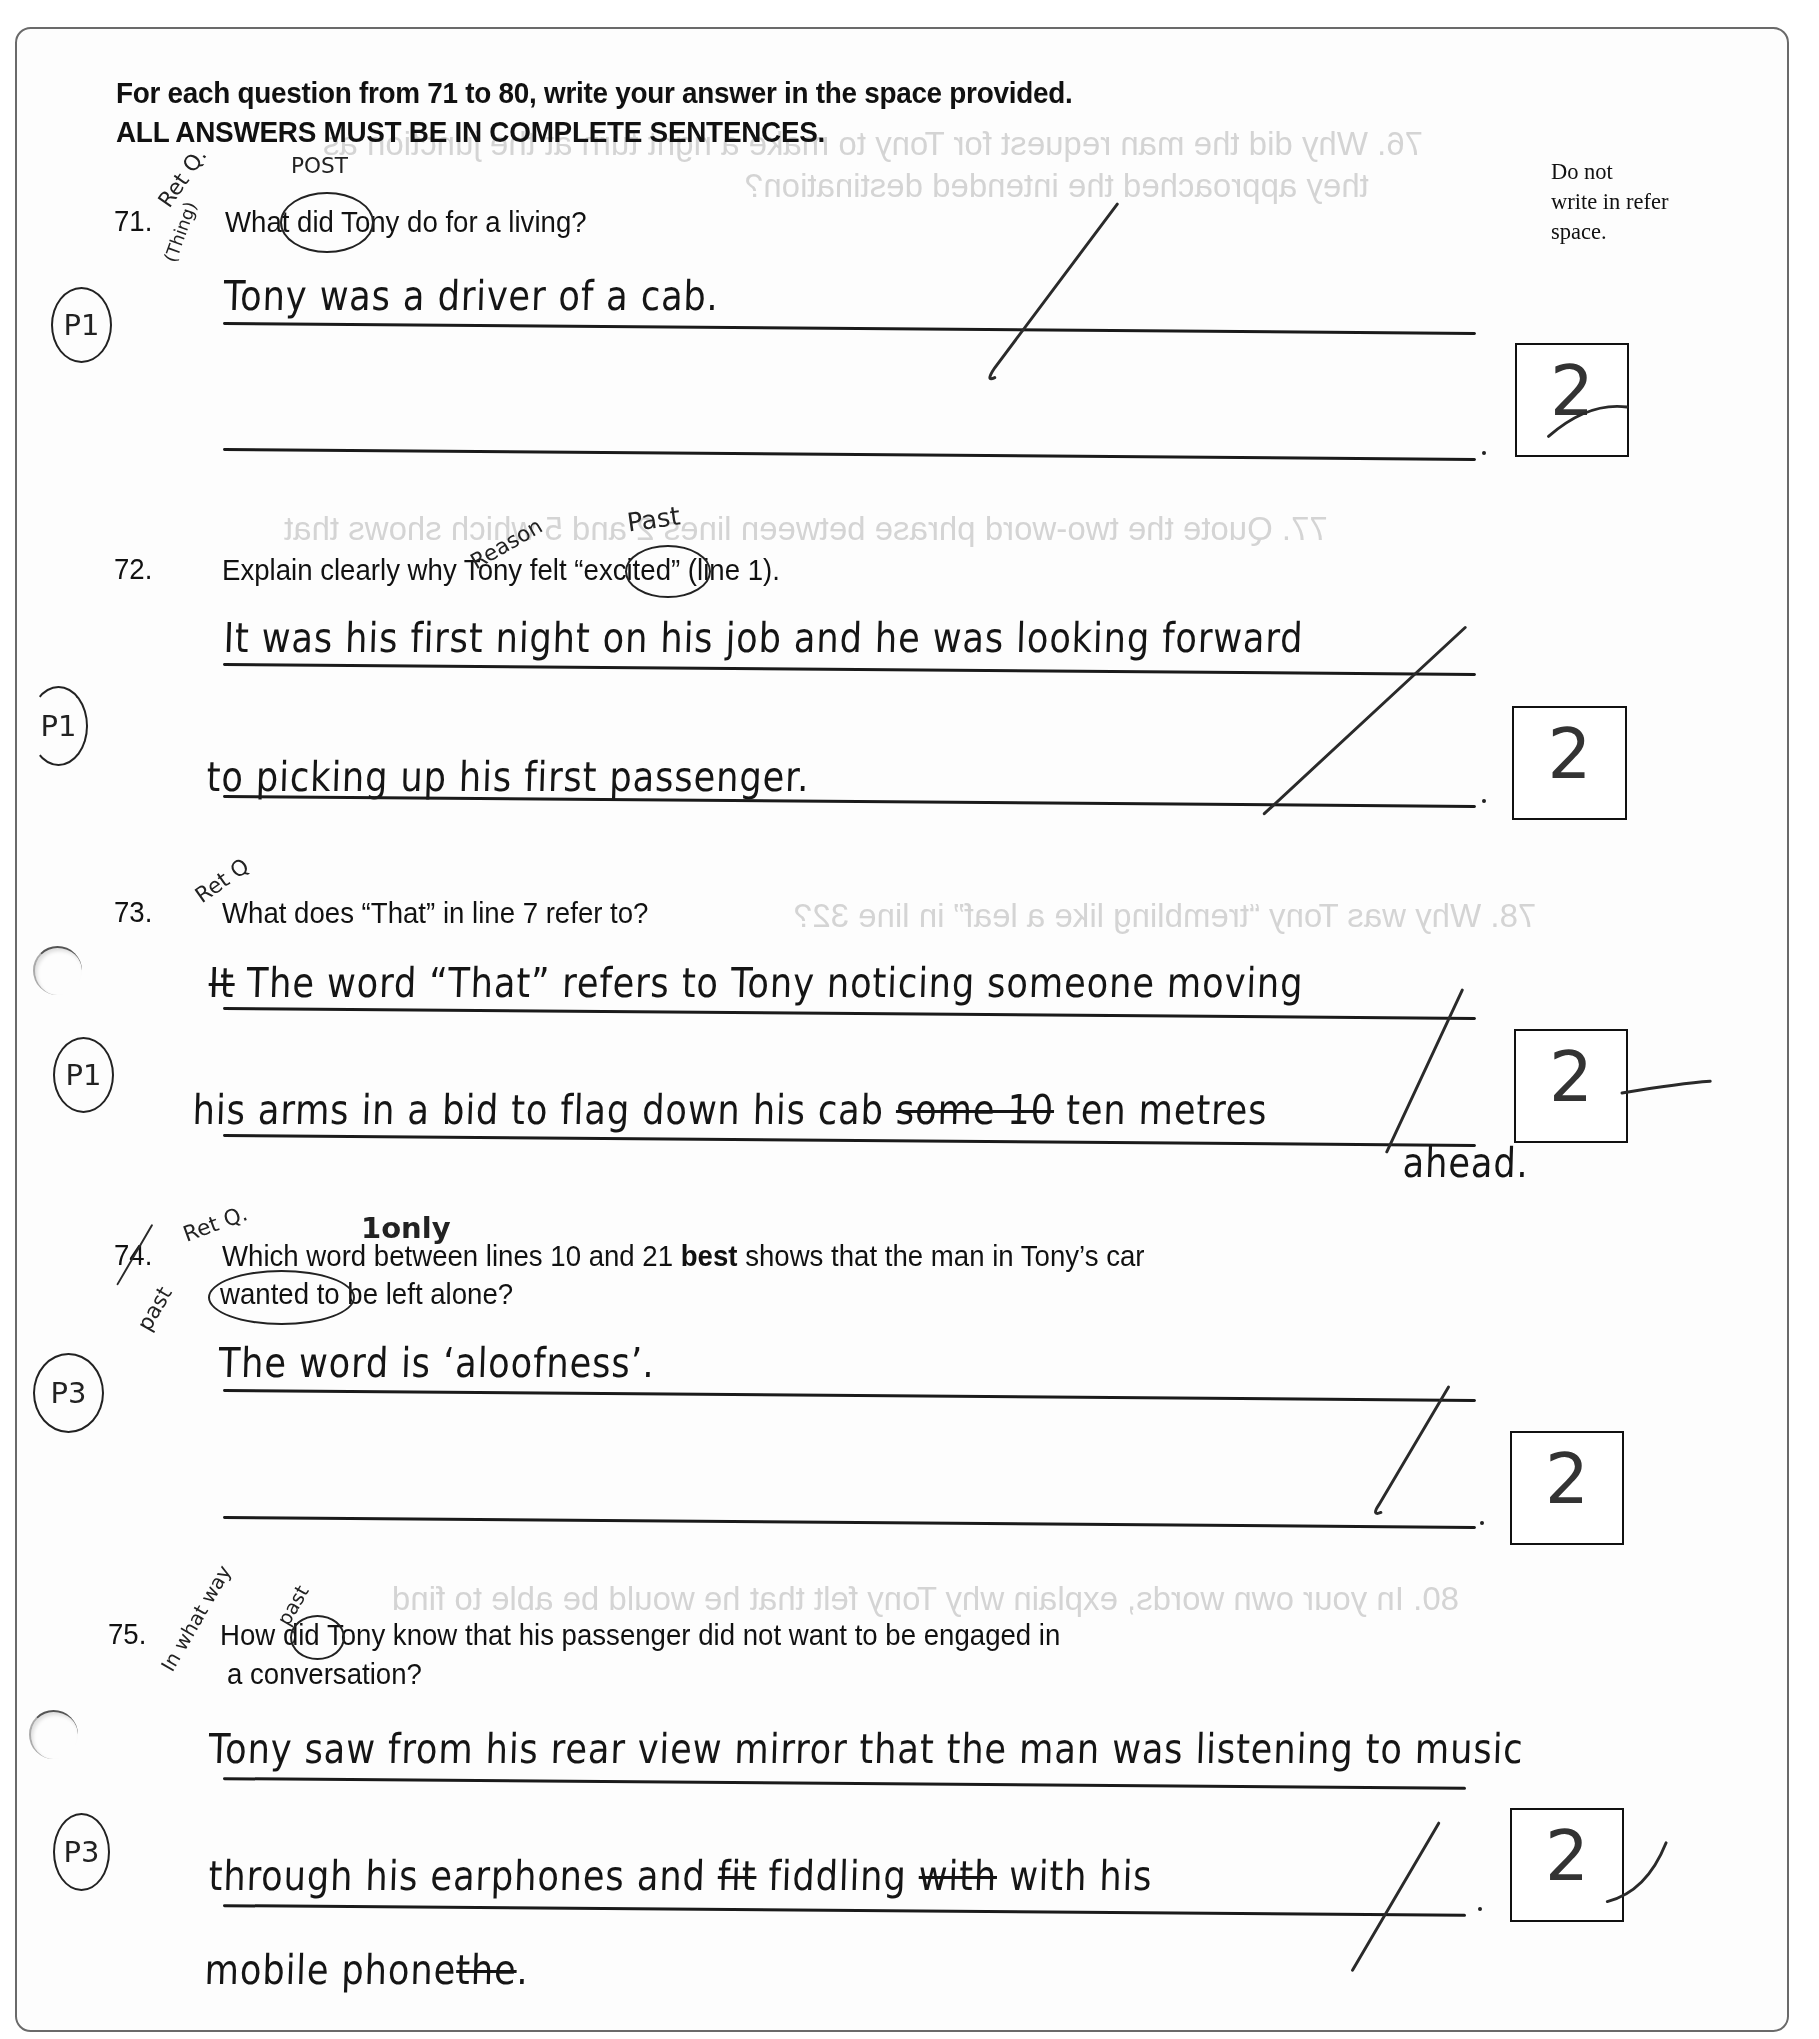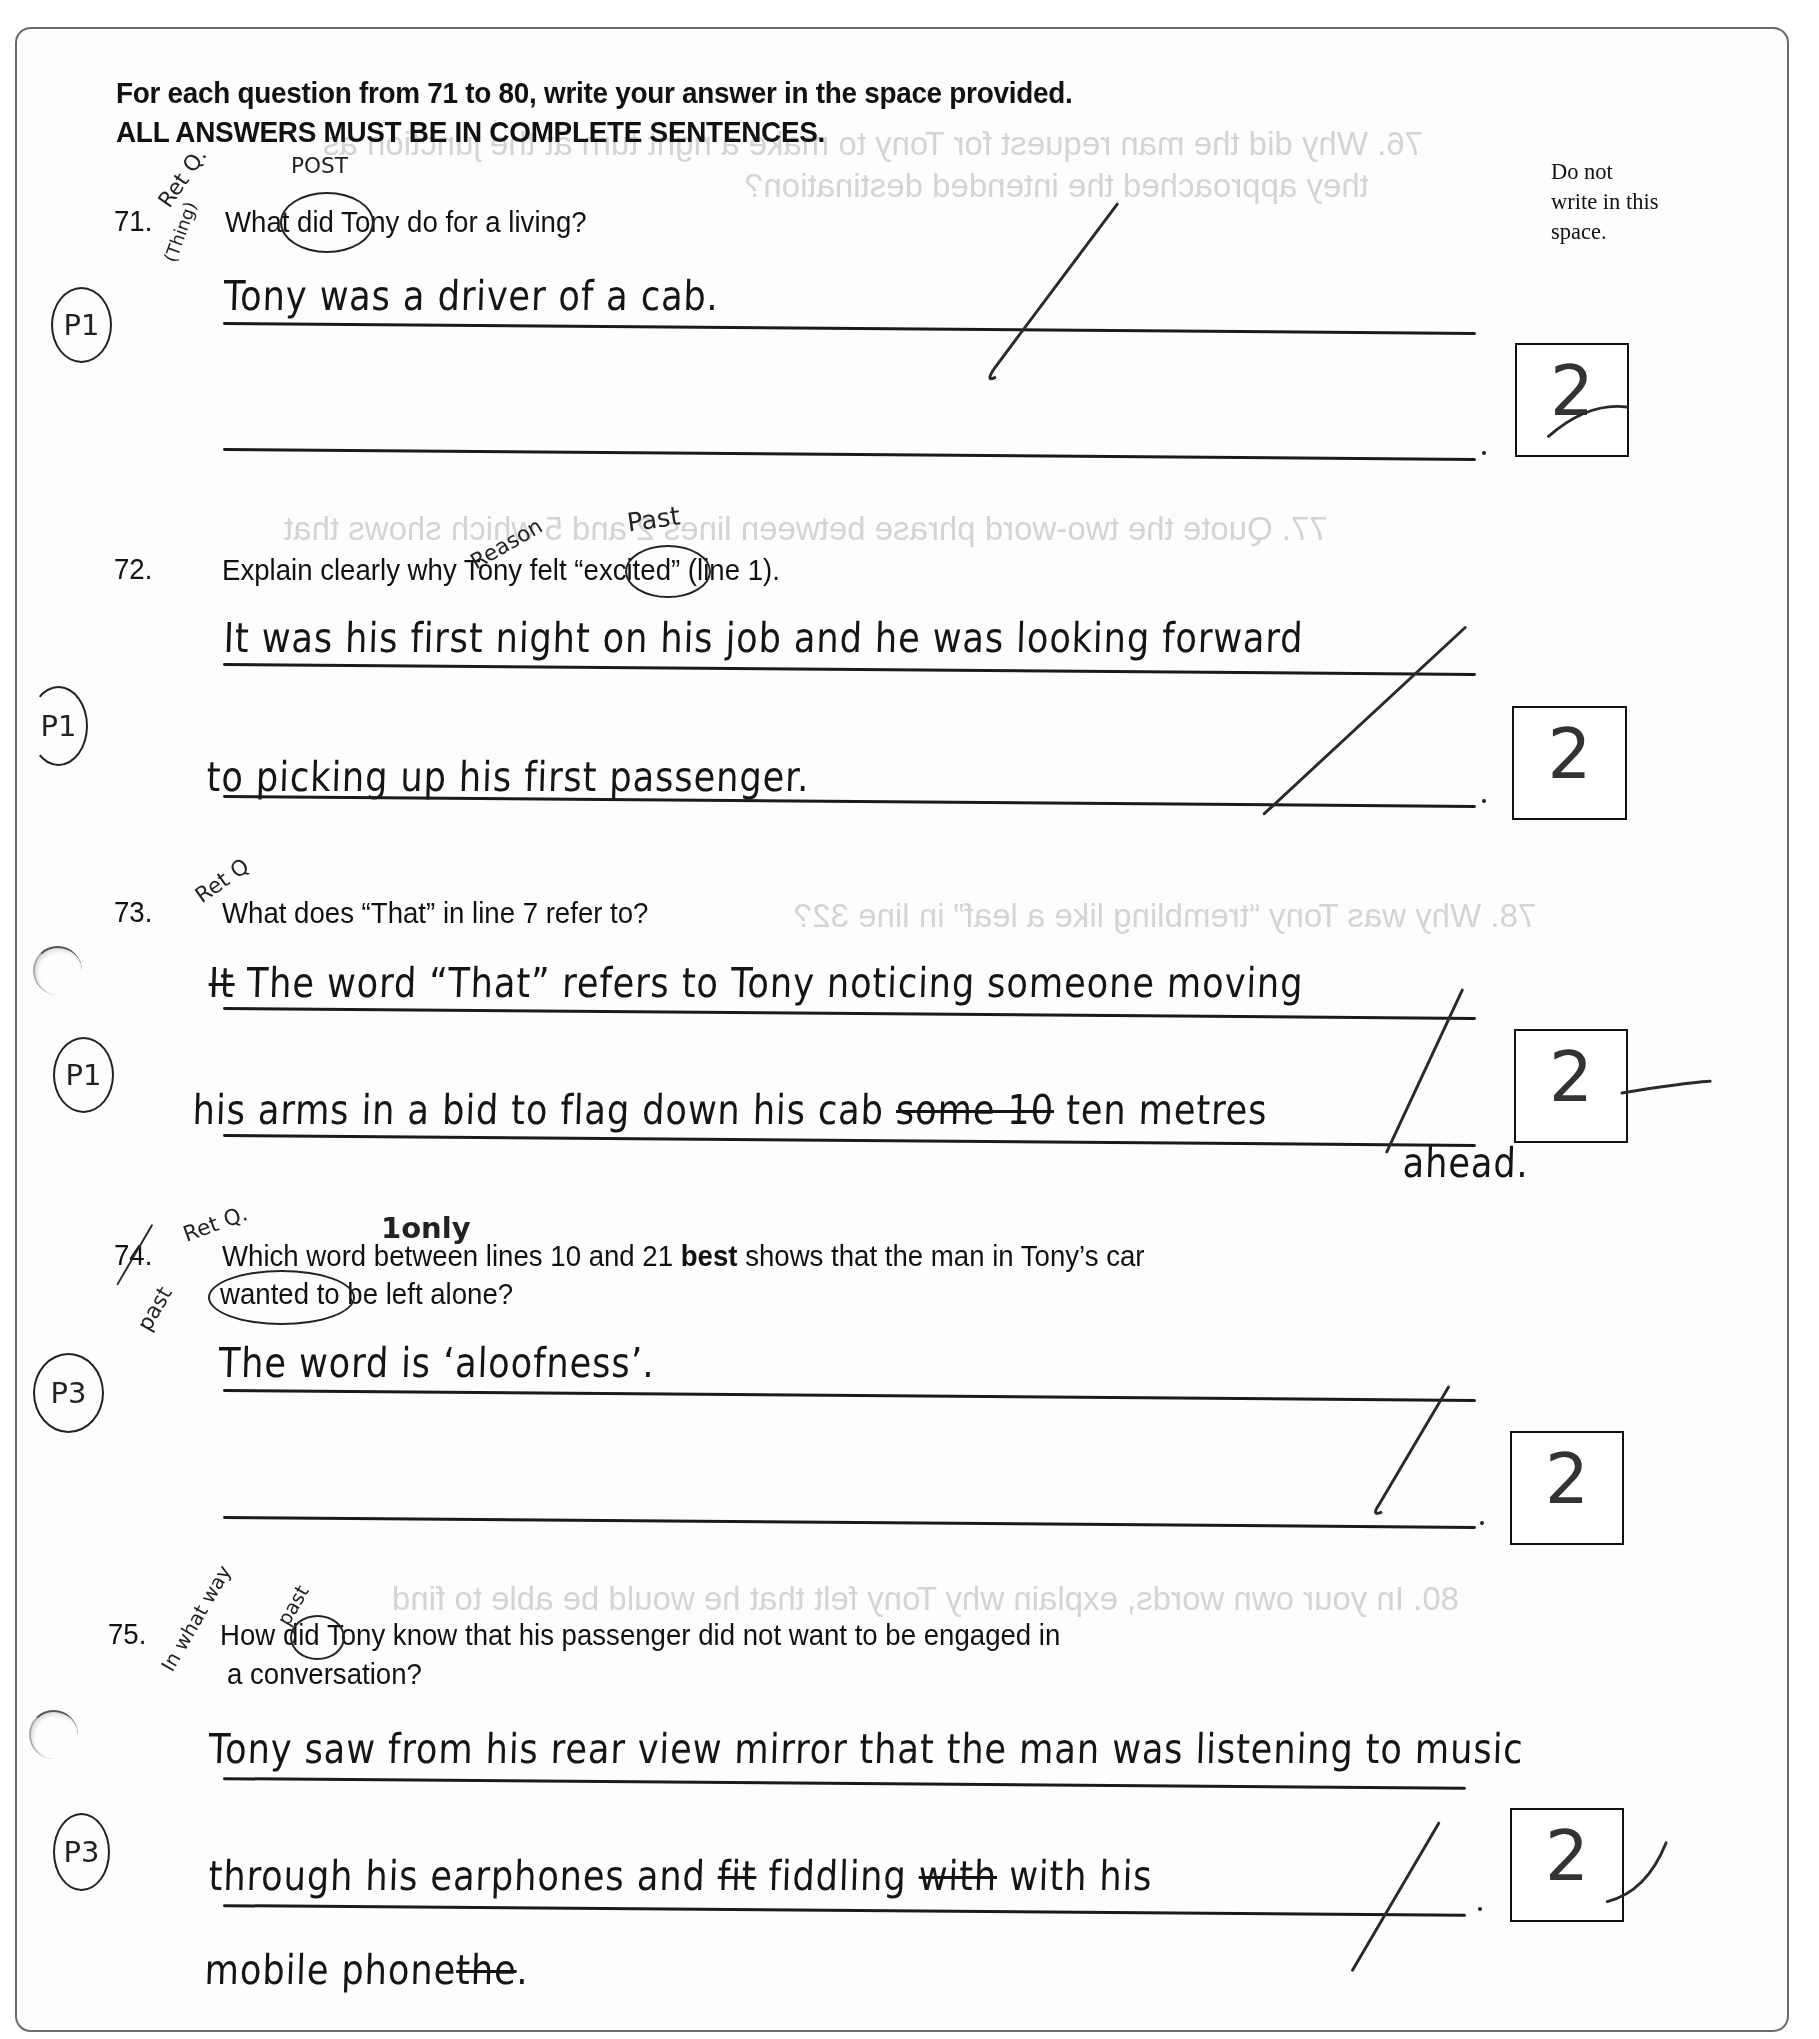--- a/index.html
+++ b/index.html
@@ -84,21 +84,21 @@
 <div class="hole" style="left:33px; top:946px;"></div>
 <div class="hole" style="left:29px; top:1710px;"></div>
 
 <div class="instructions">
   <div>For each question from 71 to 80, write your answer in the space provided.</div>
   <div>ALL ANSWERS MUST BE IN COMPLETE SENTENCES.</div>
 </div>
 
 <div class="margin-note">
   <div>Do not</div>
-  <div>write in this</div>
+  <div>write in refer</div>
   <div>space.</div>
 </div>
 
 <section>
   <div class="q-num" style="left:114px; top:204px;">71.</div>
   <div class="q-text" style="left:225px; top:202px;"><span>What </span><span>did</span><span> Tony do for a living?</span></div>
   <div class="word-circle" style="left:280px; top:192px; width:94px; height:61px;"></div>
   <div class="annot" style="left:149px; top:165px; transform:rotate(-55deg);">Ret Q.</div>
   <div class="annot" style="left:149px; top:222px; font-size:17.6px; transform:rotate(-70deg);">(Thing)</div>
   <div class="annot" style="left:291px; top:153px;">POST</div>
@@ -146,21 +146,21 @@
     <div class="score-val">2</div>
   </div>
 </section>
 
 <section>
   <div class="q-num" style="left:114px; top:1238px;">74.</div>
   <div class="q-text" style="left:222px; top:1236px;"><span>Which word between lines 10 and 21 </span><b>best</b><span> shows that the man in Tony’s car</span></div>
   <div class="q-text" style="left:220px; top:1274px;"><span>wanted</span><span> to be left alone?</span></div>
   <div class="word-circle" style="left:208px; top:1270px; width:147px; height:55px;"></div>
   <div class="annot" style="left:182px; top:1211px; transform:rotate(-20deg);">Ret Q.</div>
-  <div class="annot" style="left:361px; top:1211px; font-size:29px; font-weight:bold;margin-left:20px;">1only</div>
+  <div class="annot" style="left:361px; top:1211px; font-size:29px; font-weight:bold;">1only</div>
   <div class="annot" style="left:131px; top:1296px; transform:rotate(-60deg);">past</div>
 
   <div class="p-circle" style="left:33px; top:1353px; width:71px; height:80px;">P3</div>
   <div class="hand" style="left:218px; top:1339px;">The word is ‘aloofness’.</div>
   <div class="rule" style="left:223px; top:1394px; width:1253px; transform:rotate(0.45deg);"></div>
   <div class="rule" style="left:223px; top:1521px; width:1253px; transform:rotate(0.45deg);"></div>
   <div class="rule-dot" style="left:1480px; top:1521px;"></div>
   <div class="score-box" style="left:1510px; top:1431px; width:114px; height:114px;">
     <div class="score-val">2</div>
   </div>

